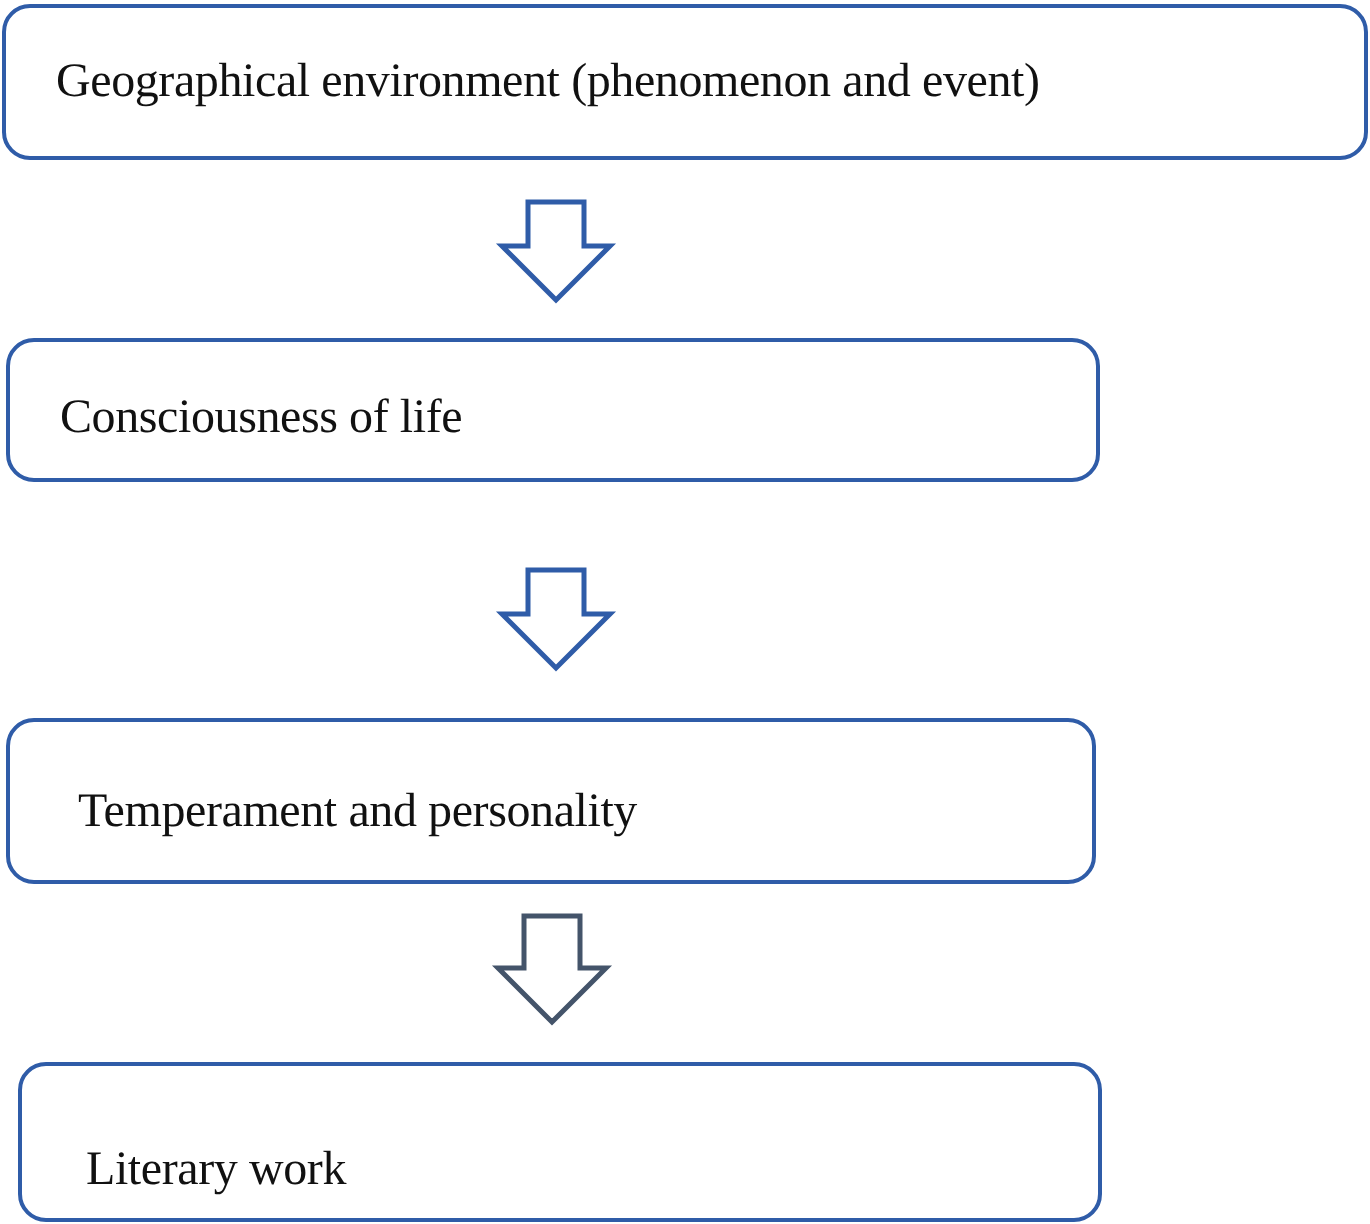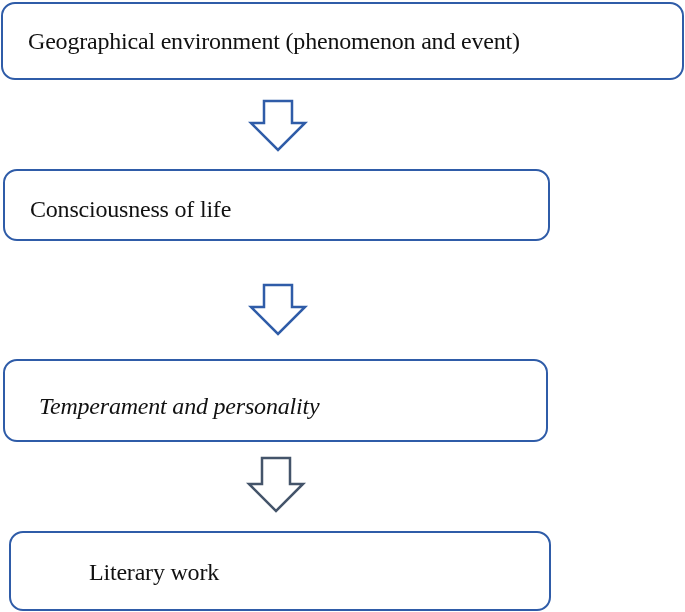--- a/index.html
+++ b/index.html
@@ -47,22 +47,22 @@
 
 <div class="box" style="left:3px; top:169px; width:547px; height:72px;padding-left:48px;">
   <span class="box-label" style="left:25px; top:26px;">Consciousness of life</span>
 </div>
 
 <svg class="arrow" style="left:248px; top:283px;" width="60" height="54" viewBox="0 0 60 54">
   <path d="M16 2 H44 V24 H57 L30 51 L3 24 H16 Z" fill="#ffffff" stroke="#2f5ca8" stroke-width="2.5" stroke-linejoin="miter"></path>
 </svg>
 
 <div class="box" style="left:3px; top:359px; width:545px; height:83px;">
-  <span class="box-label" style="left:34px; top:33px;font-style:italic;">Temperament and personality</span>
+  <span class="box-label" style="left:34px; top:33px;">Temperament and personality</span>
 </div>
 
 <svg class="arrow" style="left:246px; top:456px;" width="60" height="58" viewBox="0 0 60 58">
   <path d="M16 2 H44 V28 H57 L30 55 L3 28 H16 Z" fill="#ffffff" stroke="#44546a" stroke-width="2.5" stroke-linejoin="miter"></path>
 </svg>
 
 <div class="box" style="left:9px; top:531px; width:542px; height:80px;">
-  <span class="box-label" style="left:32px; top:27px;margin-left:46px;">Literary work</span>
+  <span class="box-label" style="left:32px; top:40px;">Literary work</span>
 </div>
 
 </body></html>

